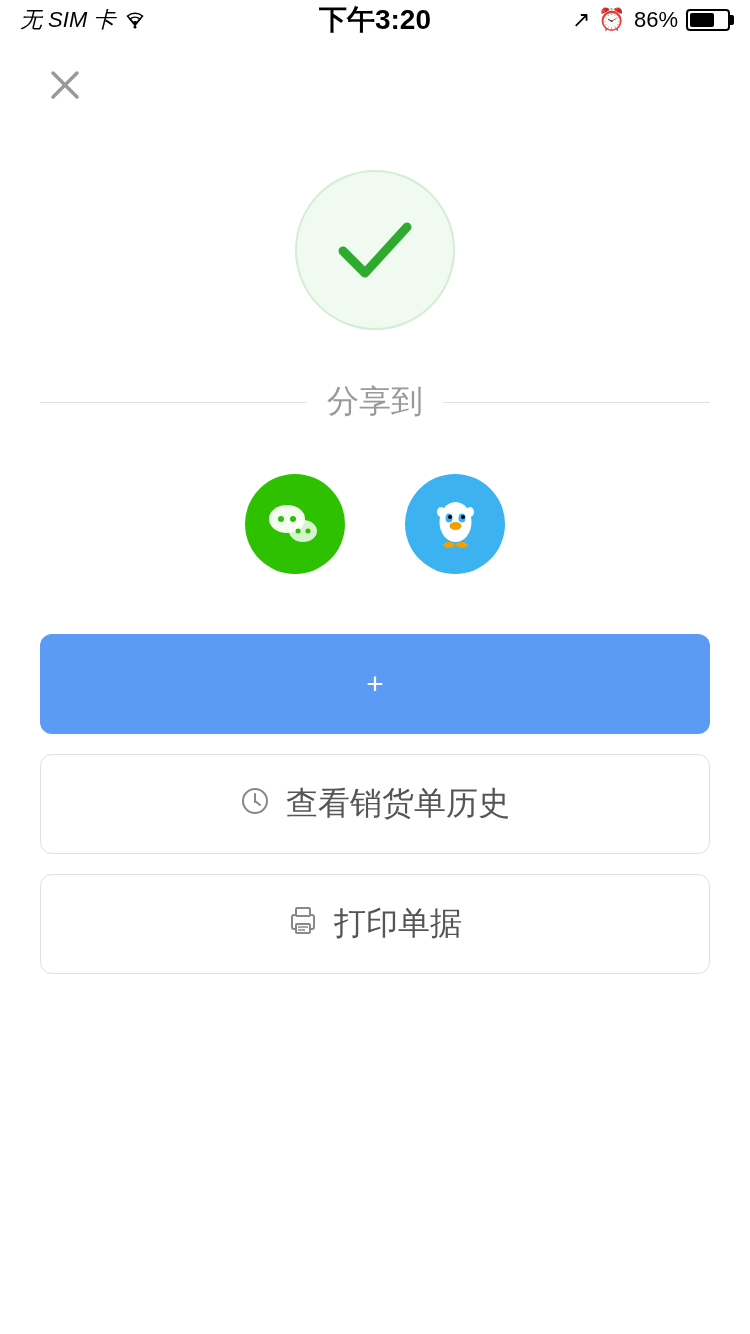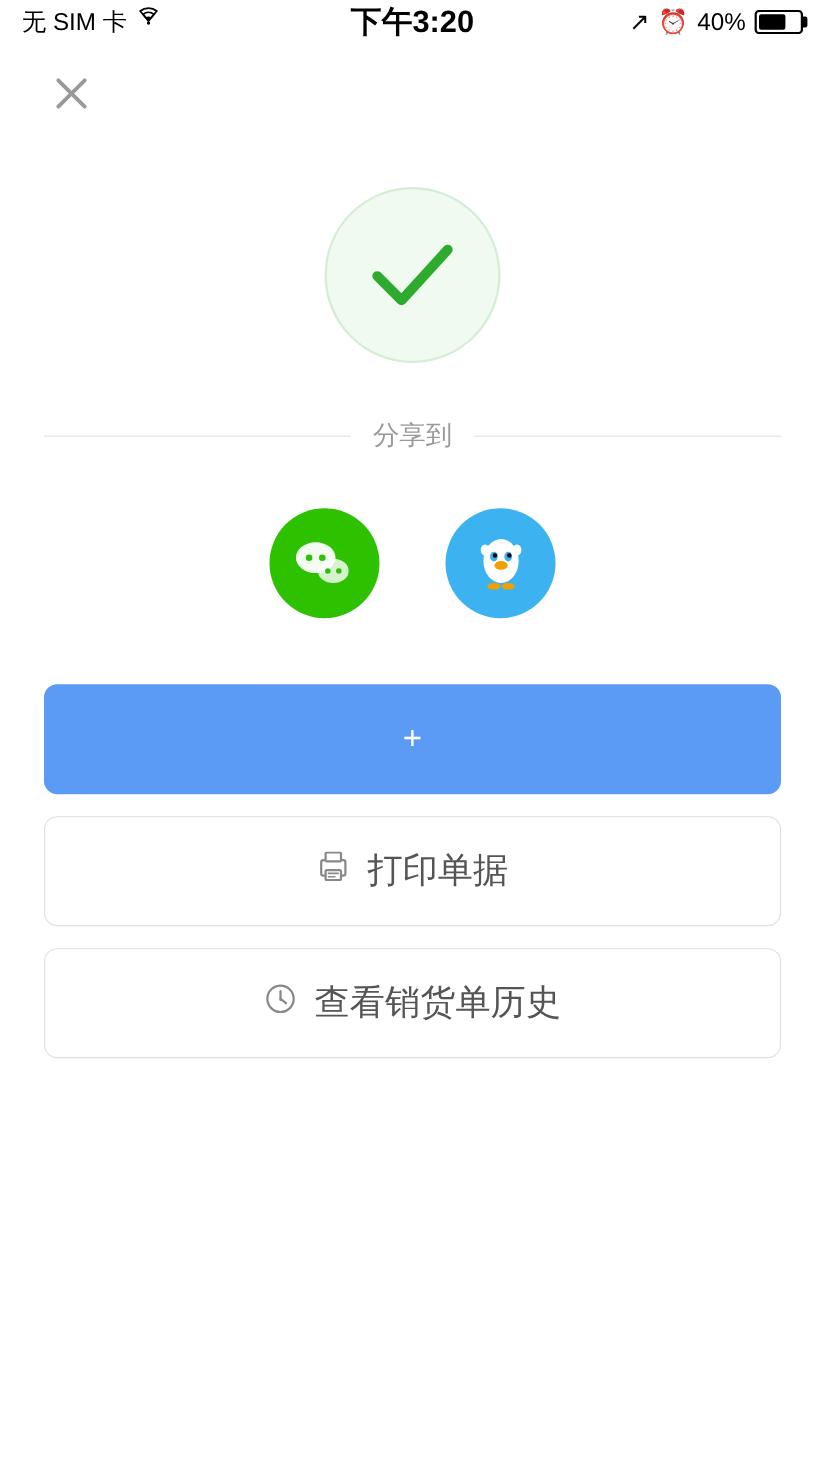--- a/index.html
+++ b/index.html
@@ -27,23 +27,24 @@
       align-items: center;
       justify-content: space-between;
       padding: 0 20px;
       font-size: 24px;
       font-weight: 500;
       color: #000;
     }
 
     .status-left {
       display: flex;
-      align-items: flex-start;
+      align-items: center;
       gap: 8px;
       font-size: 22px;
+      font-style: italic;
     }
 
     .status-center {
       font-size: 28px;
       font-weight: 600;
       position: absolute;
       left: 50%;
       transform: translateX(-50%);
     }
 
@@ -144,21 +145,21 @@
       margin-bottom: 50px;
     }
 
     .divider-line {
       flex: 1;
       height: 1px;
       background: #e0e0e0;
     }
 
     .share-label {
-      font-size: 24px;
+      font-size: 32px;
       color: #999;
     }
 
     .share-icons {
       display: flex;
       justify-content: center;
       gap: 60px;
     }
 
     .share-icon-btn {
@@ -225,21 +226,21 @@
       <path d="M12 14l2.5-3a4 4 0 00-5 0L12 14z" fill="#000"></path>
       <path d="M12 14l5-6a8 8 0 00-10 0L12 14z" fill="none" stroke="#000" stroke-width="1.5"></path>
       <path d="M12 14l7.5-9a12 12 0 00-15 0L12 14z" fill="none" stroke="#000" stroke-width="1.5"></path>
       <circle cx="12" cy="16" r="1.5" fill="#000"></circle>
     </svg>
   </div>
   <div class="status-center">下午3:20</div>
   <div class="status-right">
     <span>↗</span>
     <span>⏰</span>
-    <span>40%</span>
+    <span>86%</span>
     <div class="battery-icon">
       <div class="battery-fill"></div>
     </div>
   </div>
 </div>
 
 <div class="content">
 
   <div class="close-btn">
     <svg viewBox="0 0 32 32" fill="none" xmlns="http://www.w3.org/2000/svg">
@@ -295,40 +296,40 @@
           <ellipse cx="34" cy="51" rx="6" ry="3" fill="#f0a000"></ellipse>
         </svg>
       </div>
     </div>
   </div>
 
   <div class="action-buttons">
 
     <button class="btn btn-primary">
       <span class="btn-icon">+</span>
+    </button>
+
+    <button class="btn btn-secondary">
+      <span class="btn-icon">
+        <svg width="30" height="30" viewBox="0 0 30 30" fill="none">
+          <circle cx="15" cy="15" r="12" stroke="#888" stroke-width="2"></circle>
+          <line x1="15" y1="8" x2="15" y2="16" stroke="#888" stroke-width="2" stroke-linecap="round"></line>
+          <line x1="15" y1="15" x2="20" y2="19" stroke="#888" stroke-width="2" stroke-linecap="round"></line>
+        </svg>
+      </span>
+      <span>查看销货单历史</span>
     </button>
 
     <button class="btn btn-secondary">
       <span class="btn-icon">
         <svg width="30" height="28" viewBox="0 0 30 28" fill="none">
           <rect x="4" y="8" width="22" height="14" rx="2" stroke="#888" stroke-width="2"></rect>
           <rect x="8" y="1" width="14" height="8" rx="1" fill="#fff" stroke="#888" stroke-width="2"></rect>
           <rect x="8" y="17" width="14" height="9" rx="1" fill="#fff" stroke="#888" stroke-width="2"></rect>
           <line x1="10" y1="20" x2="20" y2="20" stroke="#888" stroke-width="1.5"></line>
           <line x1="10" y1="23" x2="17" y2="23" stroke="#888" stroke-width="1.5"></line>
         </svg>
       </span>
       <span>打印单据</span>
     </button>
-
-    <button class="btn btn-secondary">
-      <span class="btn-icon">
-        <svg width="30" height="30" viewBox="0 0 30 30" fill="none">
-          <circle cx="15" cy="15" r="12" stroke="#888" stroke-width="2"></circle>
-          <line x1="15" y1="8" x2="15" y2="16" stroke="#888" stroke-width="2" stroke-linecap="round"></line>
-          <line x1="15" y1="15" x2="20" y2="19" stroke="#888" stroke-width="2" stroke-linecap="round"></line>
-        </svg>
-      </span>
-      <span>查看销货单历史</span>
-    </button>
   </div>
 
 </div>
 
 </body></html>

